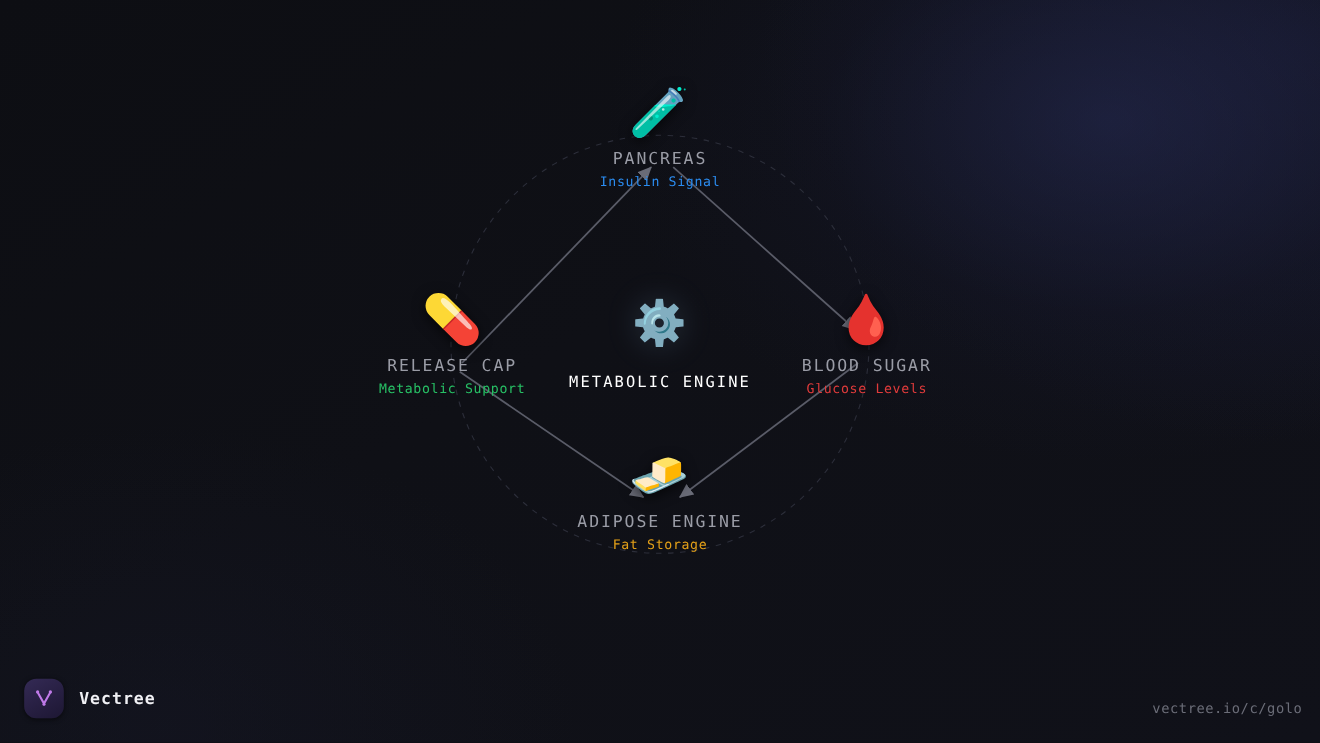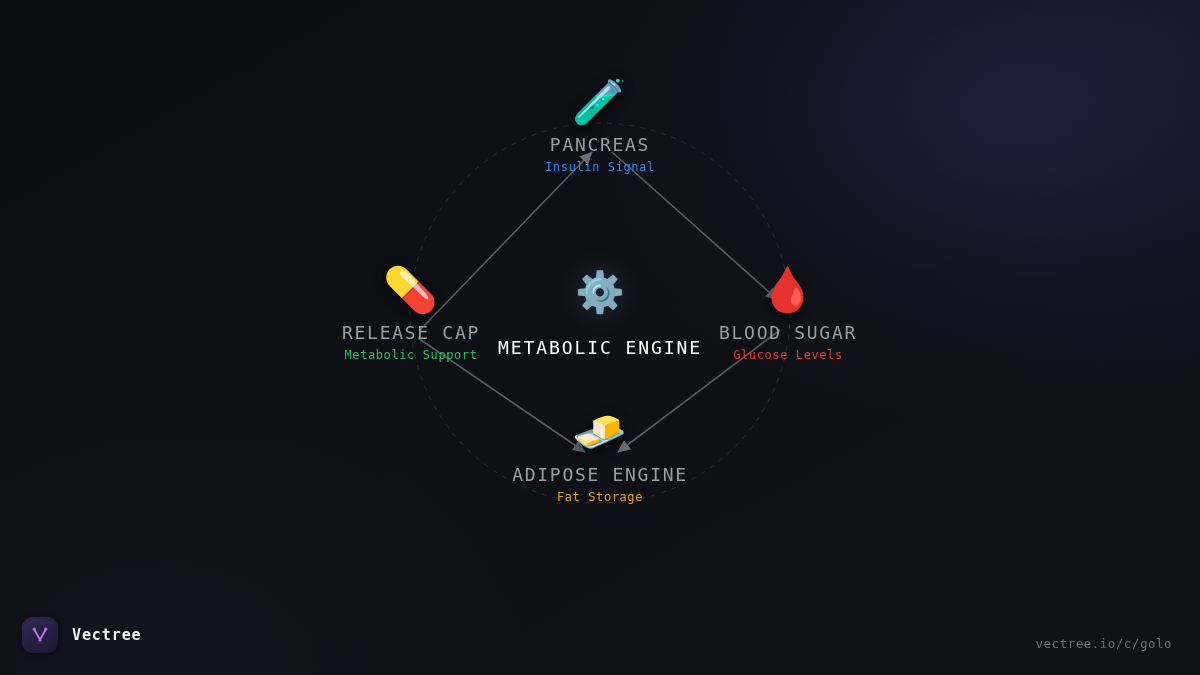--- a/index.html
+++ b/index.html
@@ -28,21 +28,21 @@
     width:260px;
     pointer-events:auto;
   }
   .node .glyph {
     font-size:44px; line-height:1;
     height:52px; display:flex; align-items:center; justify-content:center;
     filter:drop-shadow(0 3px 6px rgba(0,0,0,0.65));
   }
   .node .title {
     margin-top:6px;
-    font-size:18px;
+    font-size:15px;
     letter-spacing:1.7px;
     color:#9a9ca6;
     white-space:nowrap;
   }
   .node .sub {
     margin-top:5px;
     font-size:12px;
     letter-spacing:0.6px;
     white-space:nowrap;
   }
@@ -54,21 +54,21 @@
     display:flex; flex-direction:column; align-items:center;
     width:320px;
   }
   #center-node .glyph {
     font-size:40px; line-height:1;
     height:48px; display:flex; align-items:center; justify-content:center;
     filter:drop-shadow(0 0 14px rgba(120,160,200,0.22));
   }
   #center-node .title {
     margin-top:21px;
-    font-size:18px;
+    font-size:14px;
     letter-spacing:1.9px;
     color:#ffffff;
     white-space:nowrap;
   }
 
   #brand {
     position:absolute;
     left:22px; bottom:22px;
     display:flex; flex-direction:row; gap:9px;
   }
@@ -82,21 +82,21 @@
   .brand-name {
     font-size:15px; font-weight:bold;
     letter-spacing:0.9px; color:#f0f0f4;
   }
   .page-title {
     font-size:34px; font-weight:bold;
     letter-spacing:1.2px; color:#ffffff;
     line-height:1.05;
   }
   #url {
-    position:absolute; right:28px; bottom:24px;
+    position:absolute; right:16px; bottom:24px;
     font-size:12.5px; letter-spacing:0.5px;
     color:#6b6d78;
   }
 </style>
 </head>
 <body>
 
 <div id="stage">
 
   <svg id="graph" viewBox="0 0 1200 675">

